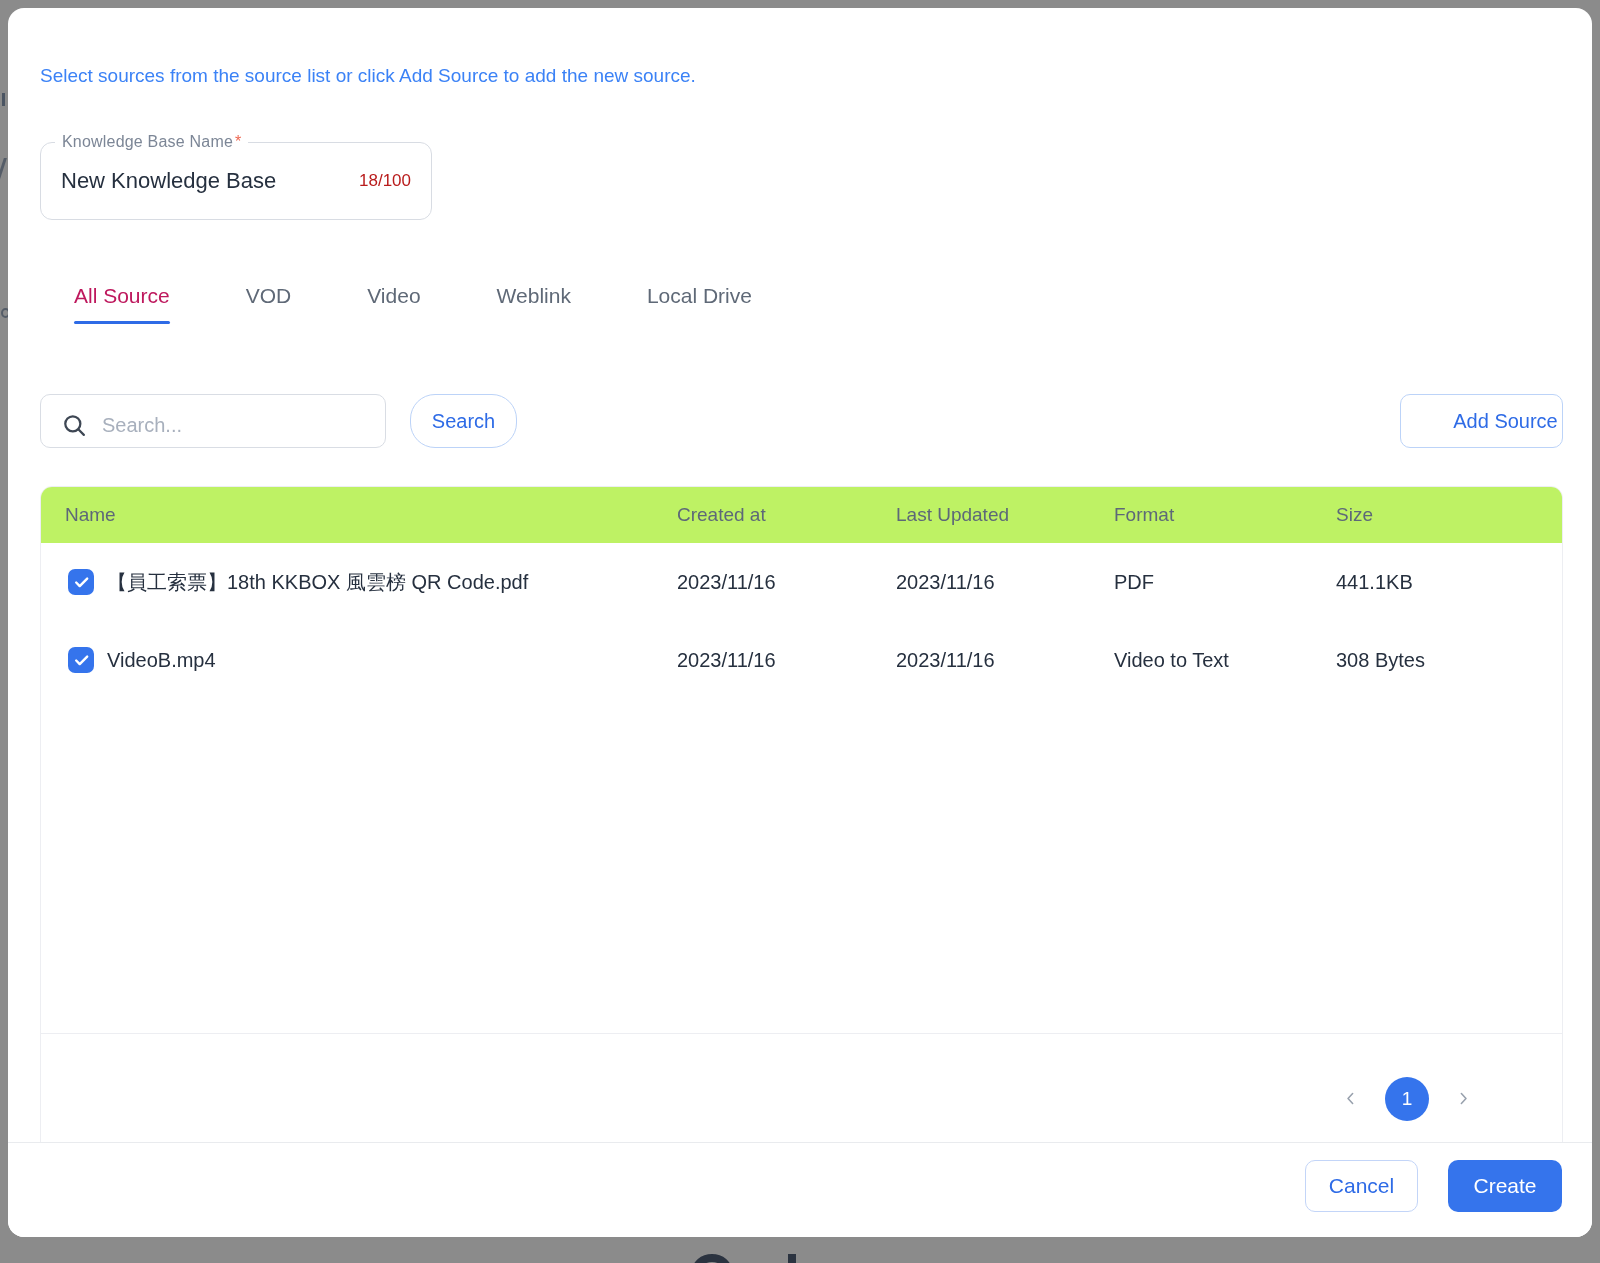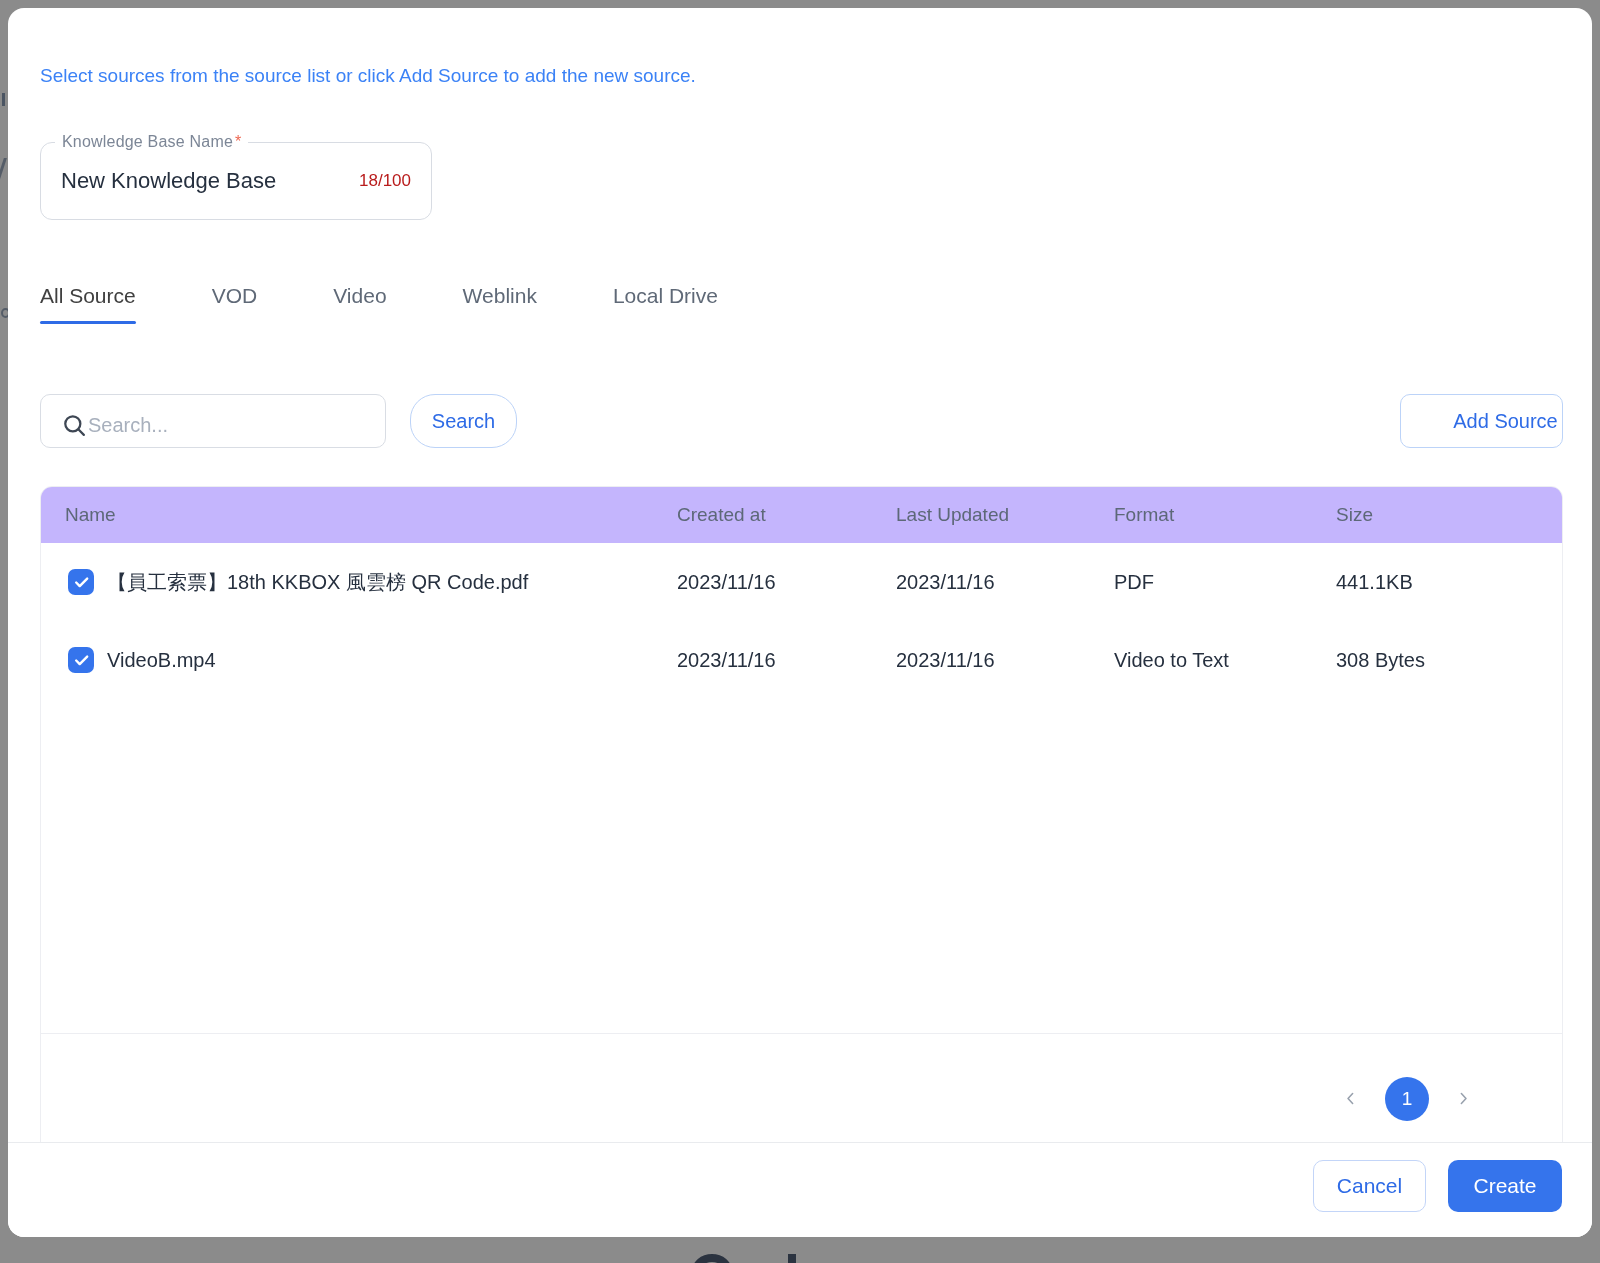--- a/index.html
+++ b/index.html
@@ -57,32 +57,32 @@
   .name-input {
     border: none; outline: none; flex: 1;
     font-family: inherit; font-size: 22px; color: #26303F;
     background: transparent; min-width: 0;
   }
   .char-counter { font-size: 17px; color: #b91c1c; white-space: nowrap; }
 
   
   .tabs { margin-top: 64px; display: flex; gap: 76px; }
   .tab { position: relative; font-size: 21px; font-weight: 500; color: #5f6977; padding-bottom: 16px; cursor: pointer; }
-  .tab.active { color: #404040; }
+  .tab.active { color: #be185d; margin-left: 34px; }
   .tab.active::after {
     content: ""; position: absolute; left: 0; right: 0; bottom: 0;
     height: 3.5px; border-radius: 2px; background: #2e6be6;
   }
 
   
   .search-row { margin-top: 70px; display: flex; align-items: center; }
   .search-box {
     width: 346px; height: 54px;
     border: 1px solid #d9dde4; border-radius: 10px;
-    display: flex; align-items: center; gap: 0;
+    display: flex; align-items: center; gap: 14px;
     padding: 8px 16px 0 20px; background: #fff;
   }
   .search-box input {
     border: none; outline: none; flex: 1; min-width: 0;
     font-family: inherit; font-size: 20px; color: #26303F; background: transparent;
   }
   .search-box input::placeholder { color: #a8b0bd; }
   .btn {
     display: flex; align-items: center; justify-content: center;
     border-radius: 10px; cursor: pointer; font-family: inherit;
@@ -93,21 +93,21 @@
   .add-source-btn { width: 163px; height: 54px; margin-left: auto; padding-left: 48px; }
 
   
   .table-box {
     margin-top: 38px;
     border: 1px solid #edeef2; border-radius: 12px;
     width: 1523px;
     background: #fff;
   }
   .tr { display: grid; grid-template-columns: 636px 219px 218px 222px 1fr; align-items: center; }
-  .thead { background: #c4b5fd; height: 56px; border-radius: 11px 11px 0 0; }
+  .thead { background: #bef264; height: 56px; border-radius: 11px 11px 0 0; }
   .th { font-size: 19px; color: #5d6878; }
   .th-name { padding-left: 24px; }
   .trow { height: 78px; }
   .td { font-size: 20px; color: #26303F; }
   .name-cell { display: flex; align-items: center; gap: 13px; padding-left: 27px; }
   .checkbox {
     width: 26px; height: 26px; flex: 0 0 26px;
     background: #3574EC; border-radius: 7px;
     display: flex; align-items: center; justify-content: center; cursor: pointer;
   }
@@ -122,21 +122,21 @@
   .page-pill {
     width: 44px; height: 44px; border-radius: 50%;
     background: #3574EC; color: #fff; font-size: 19px;
     display: flex; align-items: center; justify-content: center; cursor: pointer;
   }
 
   
   .modal-footer {
     height: 95px; border-top: 1px solid #e9ebee;
     display: flex; align-items: center; justify-content: flex-end;
-    gap: 22px; padding: 0 30px 8px 0; background: #fff;
+    gap: 30px; padding: 0 30px 8px 0; background: #fff;
   }
   .cancel-btn { width: 113px; height: 52px; font-size: 21px; border-color: #c3d5f8; }
   .create-btn { width: 114px; height: 52px; font-size: 21px; background: #3574EC; color: #fff; border: none; }
 </style>
 </head>
 <body>
 
 <div class="bg-frag frag-i"></div>
 <div class="bg-frag frag-chv"></div>
 <div class="bg-frag frag-e"></div>

